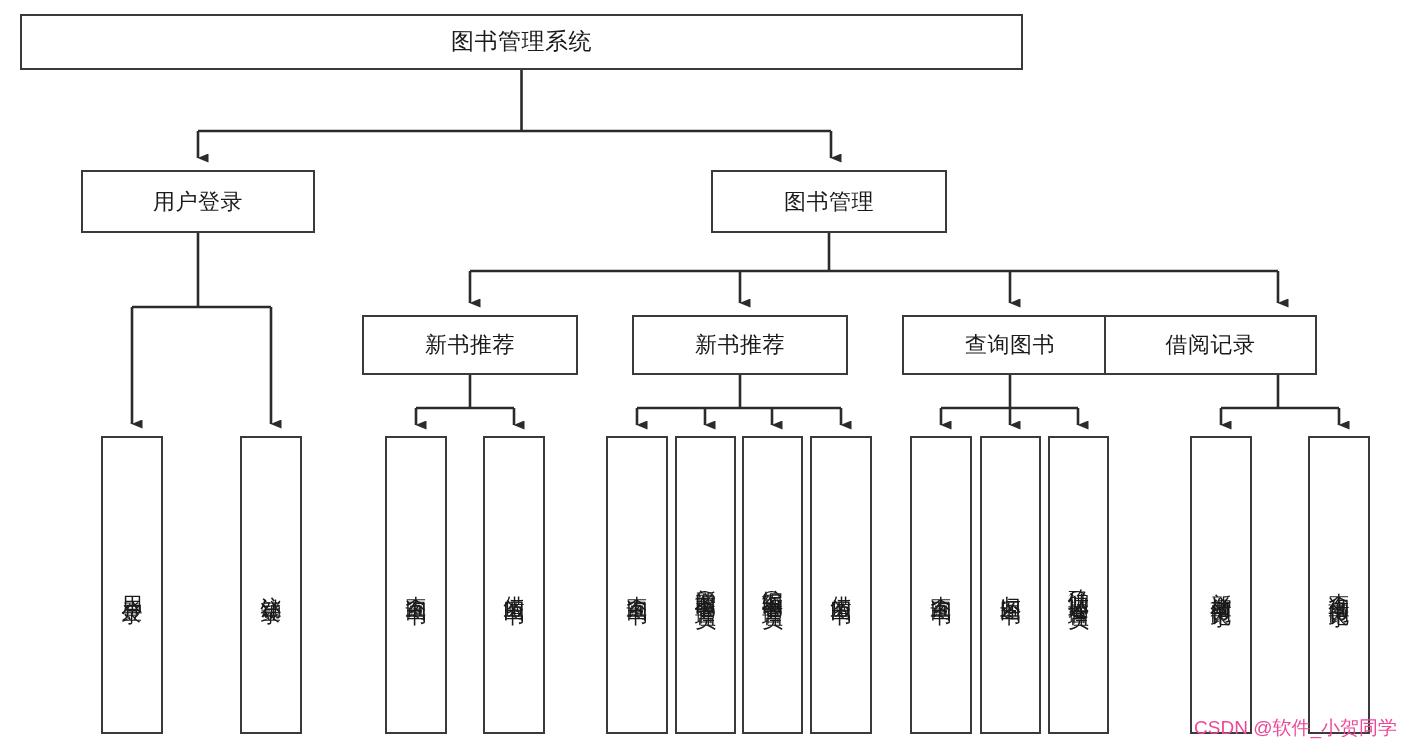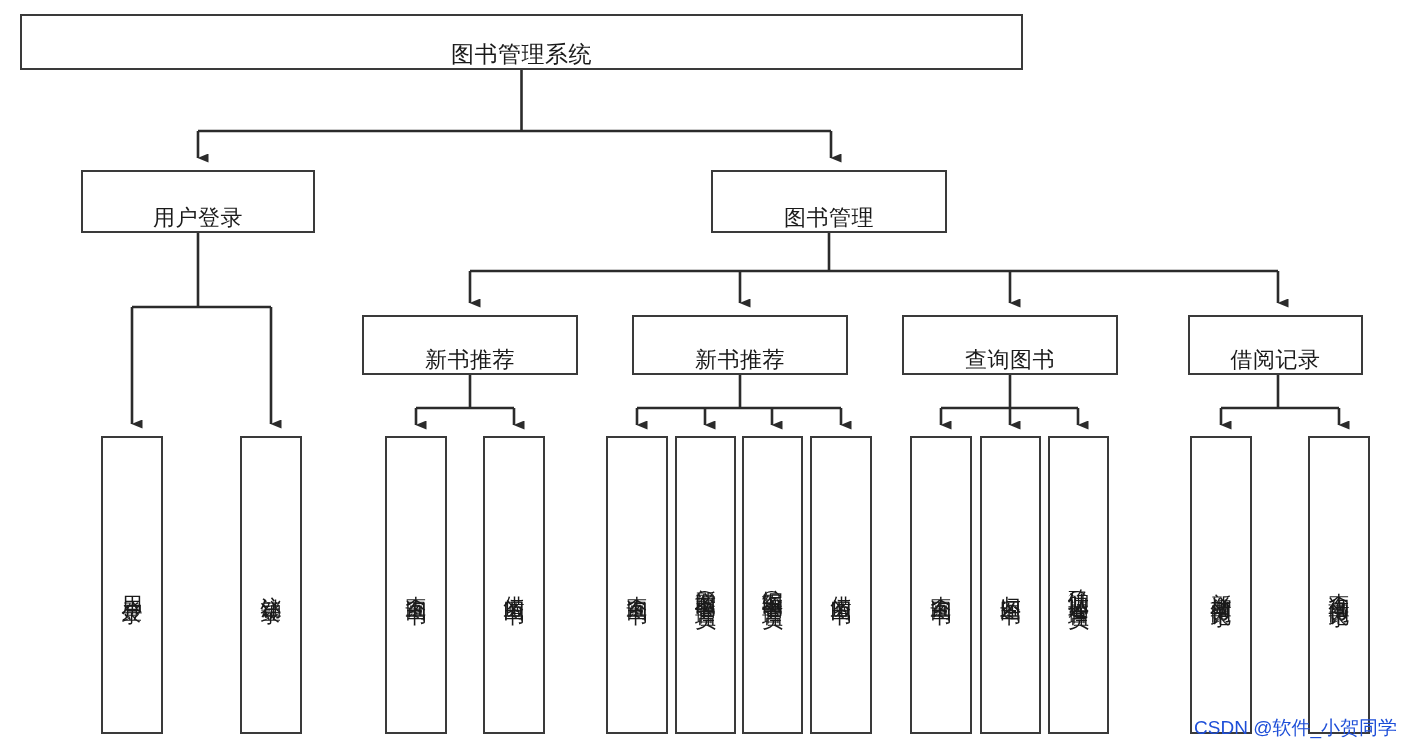--- a/index.html
+++ b/index.html
@@ -25,21 +25,21 @@
     width: 1405px;
     height: 747px;
     pointer-events: none;
   }
   .node {
     position: absolute;
     box-sizing: border-box;
     background: #ffffff;
     border: 2.5px solid #3a3a3a;
     display: flex;
-    align-items: flex-end;
+    align-items: center;
     justify-content: center;
     text-align: center;
     color: #1a1a1a;
     z-index: 2;
   }
   .node .lbl {
     display: block;
     line-height: 1.18;
     letter-spacing: 0.5px;
   }
@@ -63,21 +63,21 @@
     line-height: 1.05;
     letter-spacing: 3px;
     max-height: 258px;
     white-space: nowrap;
   }
   .watermark {
     position: absolute;
     right: 8px;
     bottom: 6px;
     font-size: 19px;
-    color: #1d4ed8;
+    color: #ec4899;
     white-space: nowrap;
     z-index: 5;
     font-family: "Liberation Sans", "DejaVu Sans", sans-serif;
   }
 </style>
 </head>
 <body>
 
 <div id="canvas">
 
@@ -150,21 +150,21 @@
   </div>
 
   <div class="node h-node" style="left:632px; top:315px; width:216px; height:60px;">
     <span class="lbl">新书推荐</span>
   </div>
 
   <div class="node h-node" style="left:902px; top:315px; width:216px; height:60px;">
     <span class="lbl">查询图书</span>
   </div>
 
-  <div class="node h-node" style="left:1188px; top:315px; width:175px; height:60px;">
+  <div class="node h-node" style="left:1104px; top:315px; width:213px; height:60px;">
     <span class="lbl">借阅记录</span>
   </div>
 
   <div class="node v-node" style="left:101px; top:436px; width:62px; height:298px;">
     <span class="lbl">用户登录</span>
   </div>
 
   <div class="node v-node" style="left:240px; top:436px; width:62px; height:298px;">
     <span class="lbl">注销登录</span>
   </div>

